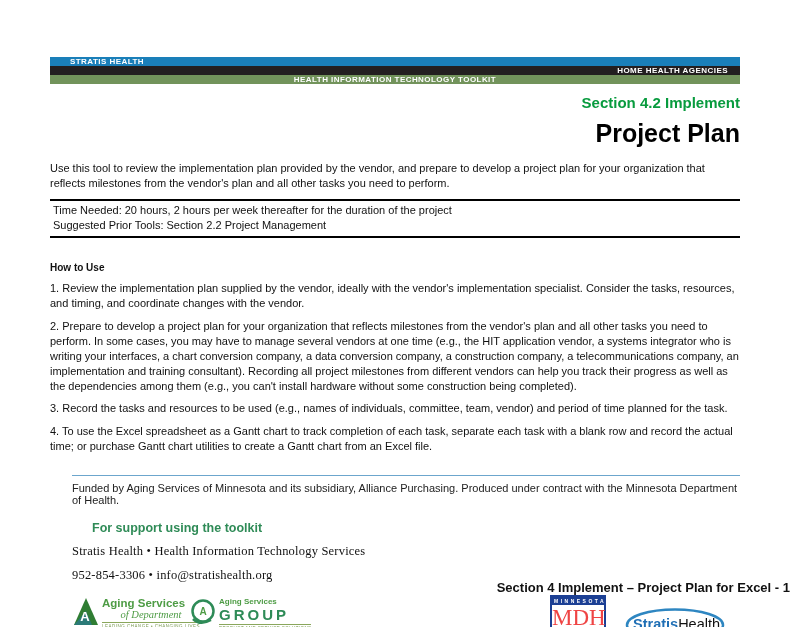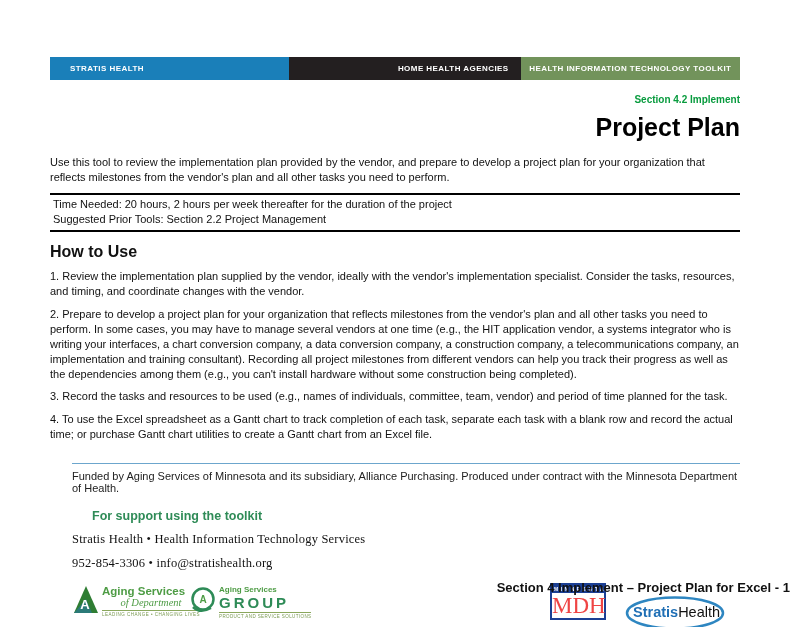--- a/index.html
+++ b/index.html
@@ -5,40 +5,40 @@
   * { margin:0; padding:0; box-sizing:border-box; }
   html,body { background:#e9e9e9; }
   .page {
     position:relative; width:790px; height:627px; background:#ffffff;
     font-family:"Liberation Sans", sans-serif; color:#111; overflow:hidden;
     margin:0 auto;
   }
   .content { margin:0 50px; }
 
   
-  .header-bar { display:flex; margin-top:57px; height:23px; }
+  .header-bar { display:flex; margin-top:57px; height:23px;flex-direction:column; }
   .hb { flex:1; display:flex; align-items:center; color:#fff; font-size:8px;
         font-weight:bold; letter-spacing:.45px; }
   .hb-blue  { background:#1A7FB9; justify-content:flex-start; padding-left:20px; }
   .hb-green { background:#72935B; justify-content:center; }
   .hb-black { background:#231F20; justify-content:flex-end; padding-right:12px; }
 
   .section-label { margin-top:14px; text-align:right; color:#089B3E;
-        font-weight:bold; font-size:10px; }
+        font-weight:bold; font-size:15px; }
   .title { margin-top:8px; text-align:right; font-size:25px; font-weight:bold;
         color:#000; }
 
   .intro { margin-top:13px; font-size:11px; line-height:1.35; }
 
   .meta { margin-top:8px; border-top:2px solid #000; border-bottom:2px solid #000;
         padding:2px 0 3px 0; }
   .meta-row { font-size:11px; line-height:1.4; padding-left:3px; }
   .b { font-weight:normal;text-align:center; }
 
-  .howto-heading { margin-top:11px; font-size:16px; font-weight:bold; }
+  .howto-heading { margin-top:24px; font-size:10px; font-weight:bold; }
   .step { margin-top:8px; font-size:11px; line-height:1.35; }
 
   
   .footer-block { margin-top:21px; margin-left:22px; }
   .blue-rule { border:none; border-top:1px solid #6CA6CD; height:0; }
   .funding { margin-top:6px; font-size:11px; color:#222; }
   .support-heading { margin-top:15px; color:#2F8B57; font-weight:bold; font-size:12.5px;padding-left:20px; }
   .serif-line { margin-top:9px; font-family:"Liberation Serif", serif;
         font-size:12.5px; letter-spacing:.2px; }
   .link { color:#111; text-decoration:none; }

